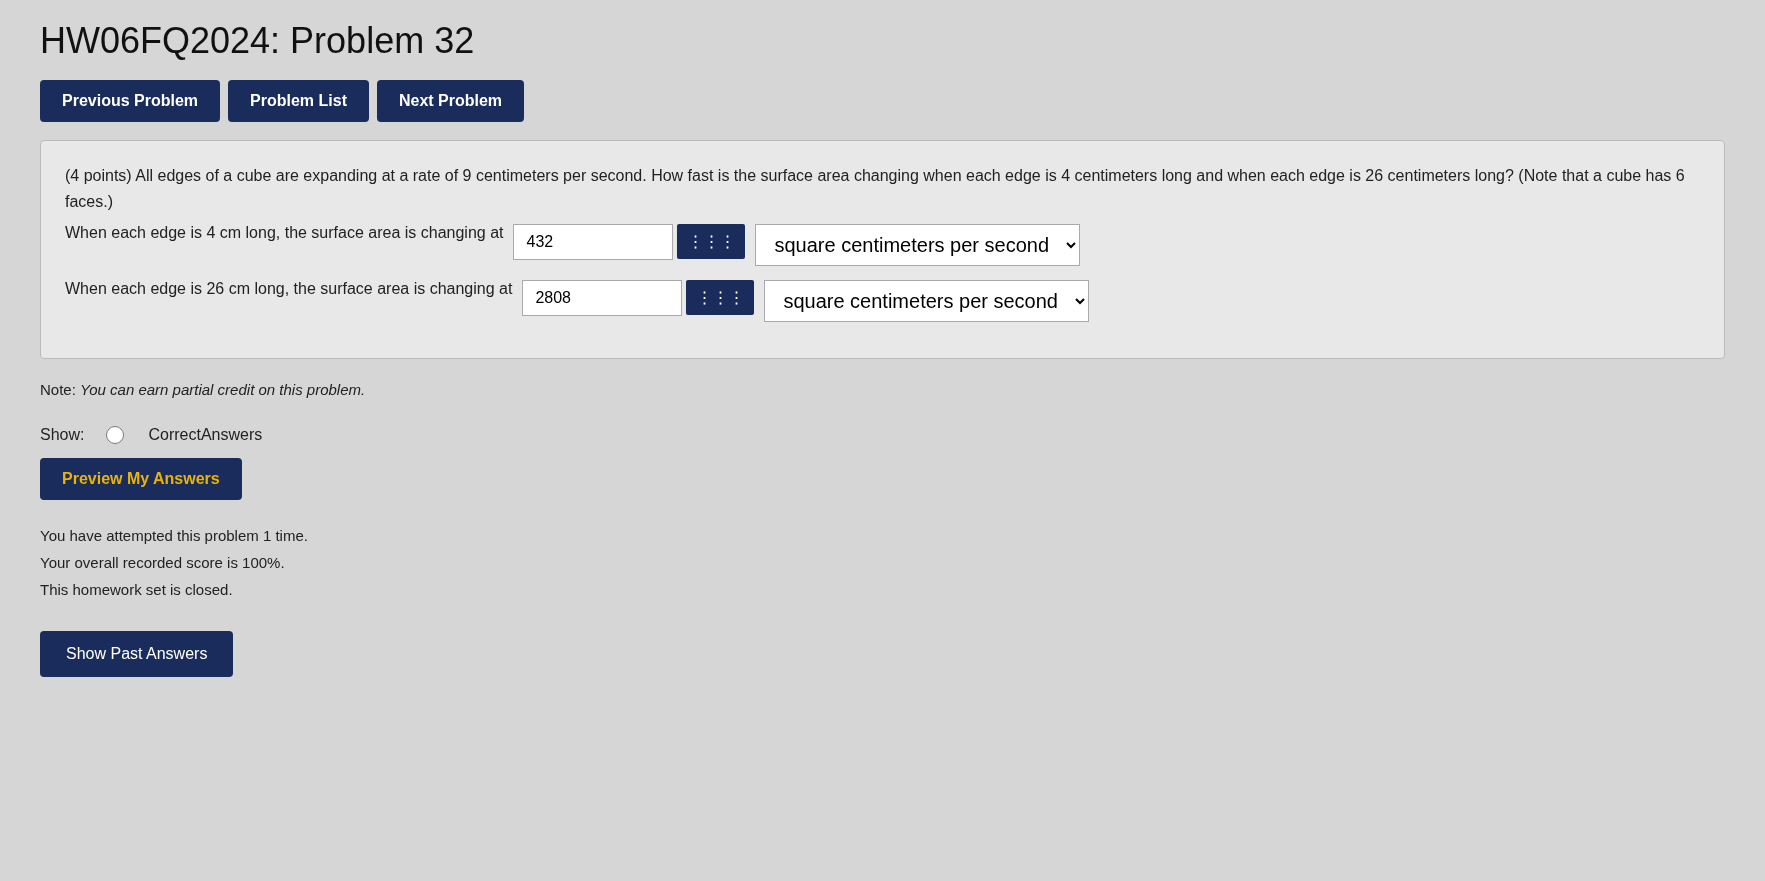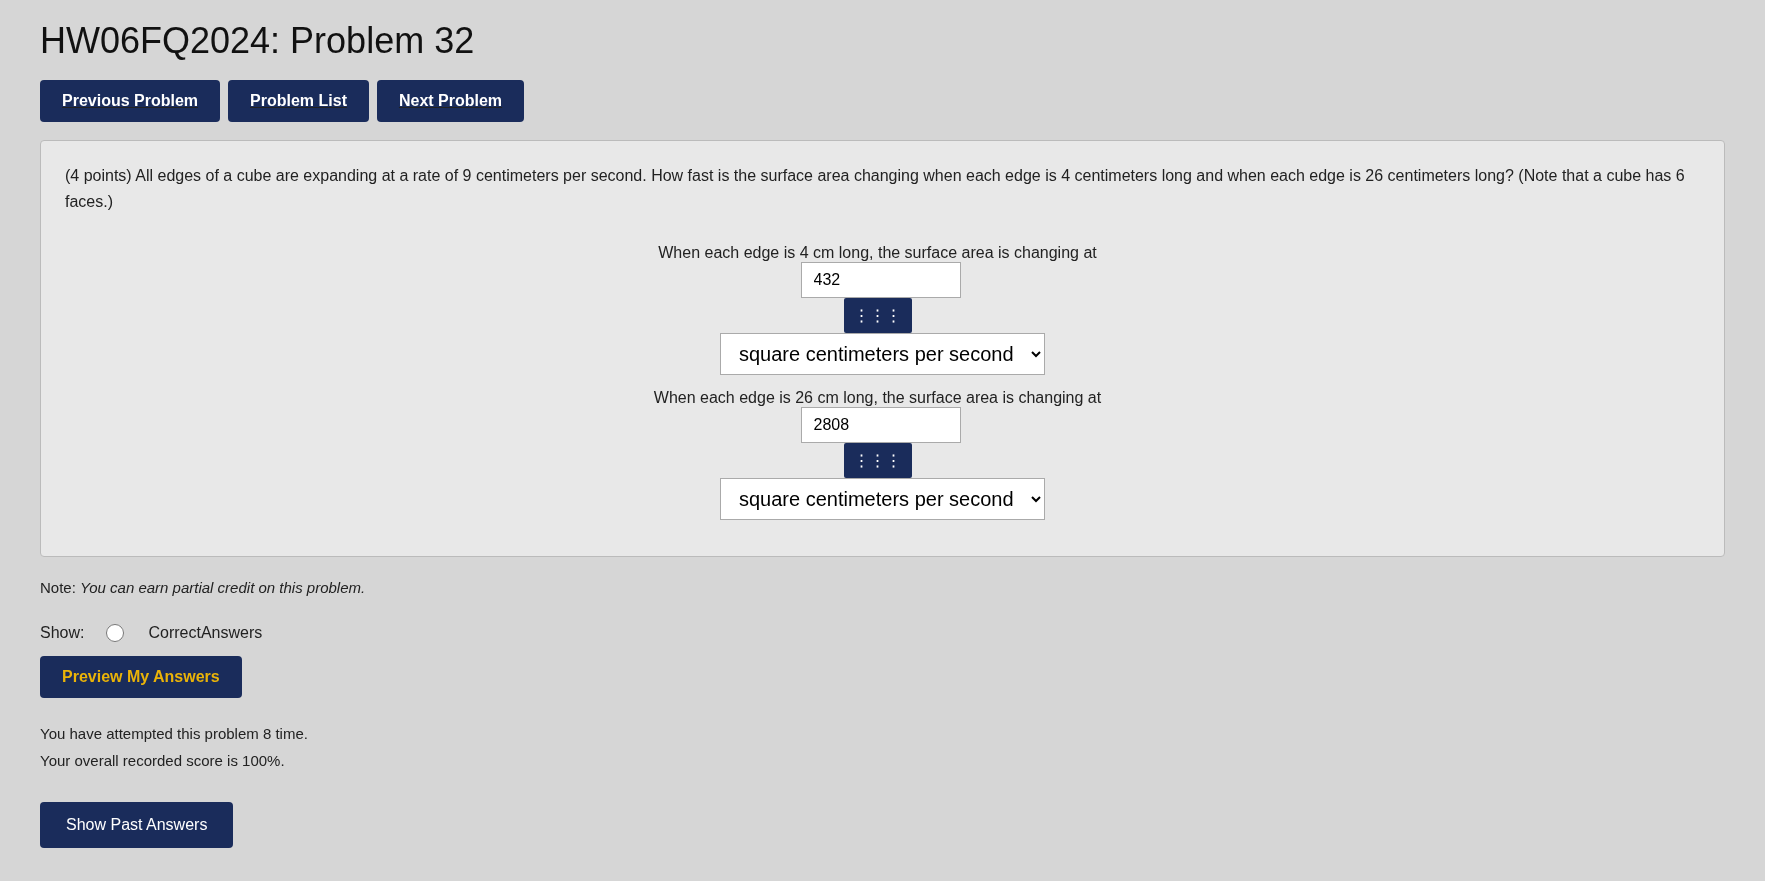--- a/index.html
+++ b/index.html
@@ -23,21 +23,20 @@
       font-weight: normal;
       margin-bottom: 18px;
       color: #111;
     }
 
     .nav-buttons {
       display: flex;
       gap: 8px;
       margin-bottom: 18px;
       align-items: flex-start;
-      text-decoration: underline;
     }
 
     .nav-btn {
       background-color: #1a2c5b;
       color: #fff;
       border: none;
       border-radius: 4px;
       padding: 12px 22px;
       font-size: 16px;
       font-weight: bold;
@@ -49,32 +48,31 @@
       background-color: #e8e8e8;
       border: 1px solid #bbb;
       border-radius: 4px;
       padding: 22px 24px;
       margin-bottom: 22px;
     }
 
     .problem-text {
       font-size: 16px;
       line-height: 1.6;
-      margin-bottom: 30px;
+      margin-bottom: 10px;
       color: #222;
     }
 
     .answer-row {
       display: flex;
-      align-items: center;
+      align-items: flex-start;
       margin-bottom: 14px;
       font-size: 16px;
       color: #222;
       flex-wrap: nowrap;
-      flex-direction: column;
     }
 
     .answer-row label {
       margin-right: 10px;
       white-space: nowrap;
     }
 
     .answer-input {
       border: 1px solid #aaa;
       background: #fff;
@@ -213,20 +211,21 @@
   <span>Show:</span>
   <input type="radio" name="show-correct" style="">
   <span>CorrectAnswers</span>
 </div>
 
 <div class="action-buttons">
   <button class="action-btn">Preview My Answers</button>
 </div>
 
 <div class="status-text">
-  <div>You have attempted this problem 8 time.</div>
+  <div>You have attempted this problem 1 time.</div>
   <div>Your overall recorded score is 100%.</div>
+  <div>This homework set is closed.</div>
 </div>
 
 <button class="show-past-btn">Show Past Answers</button>
 
 
 
 
 </body></html>

